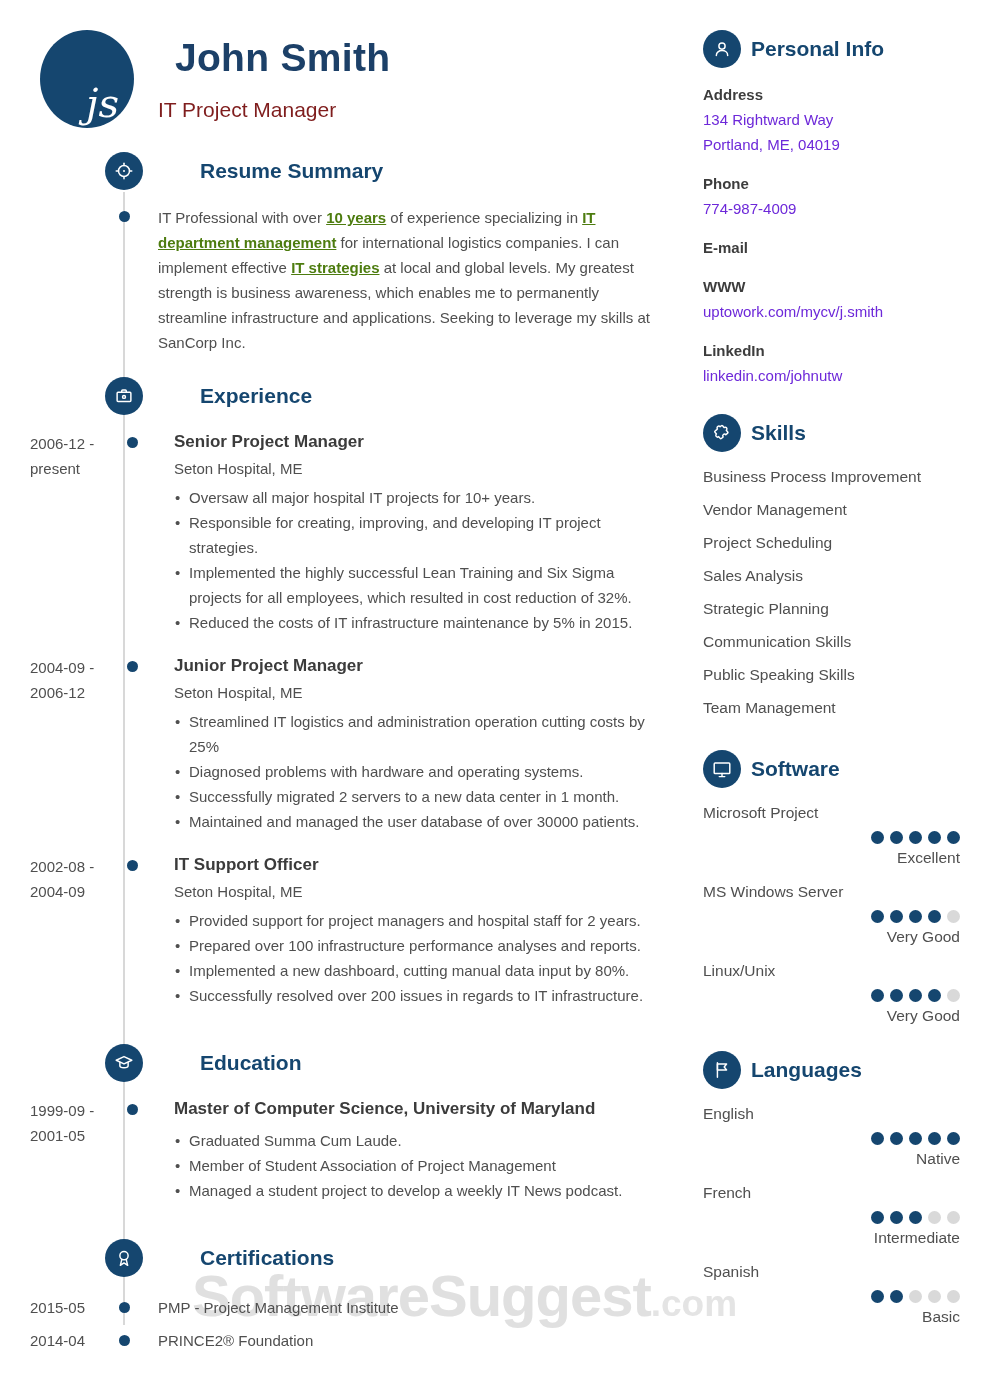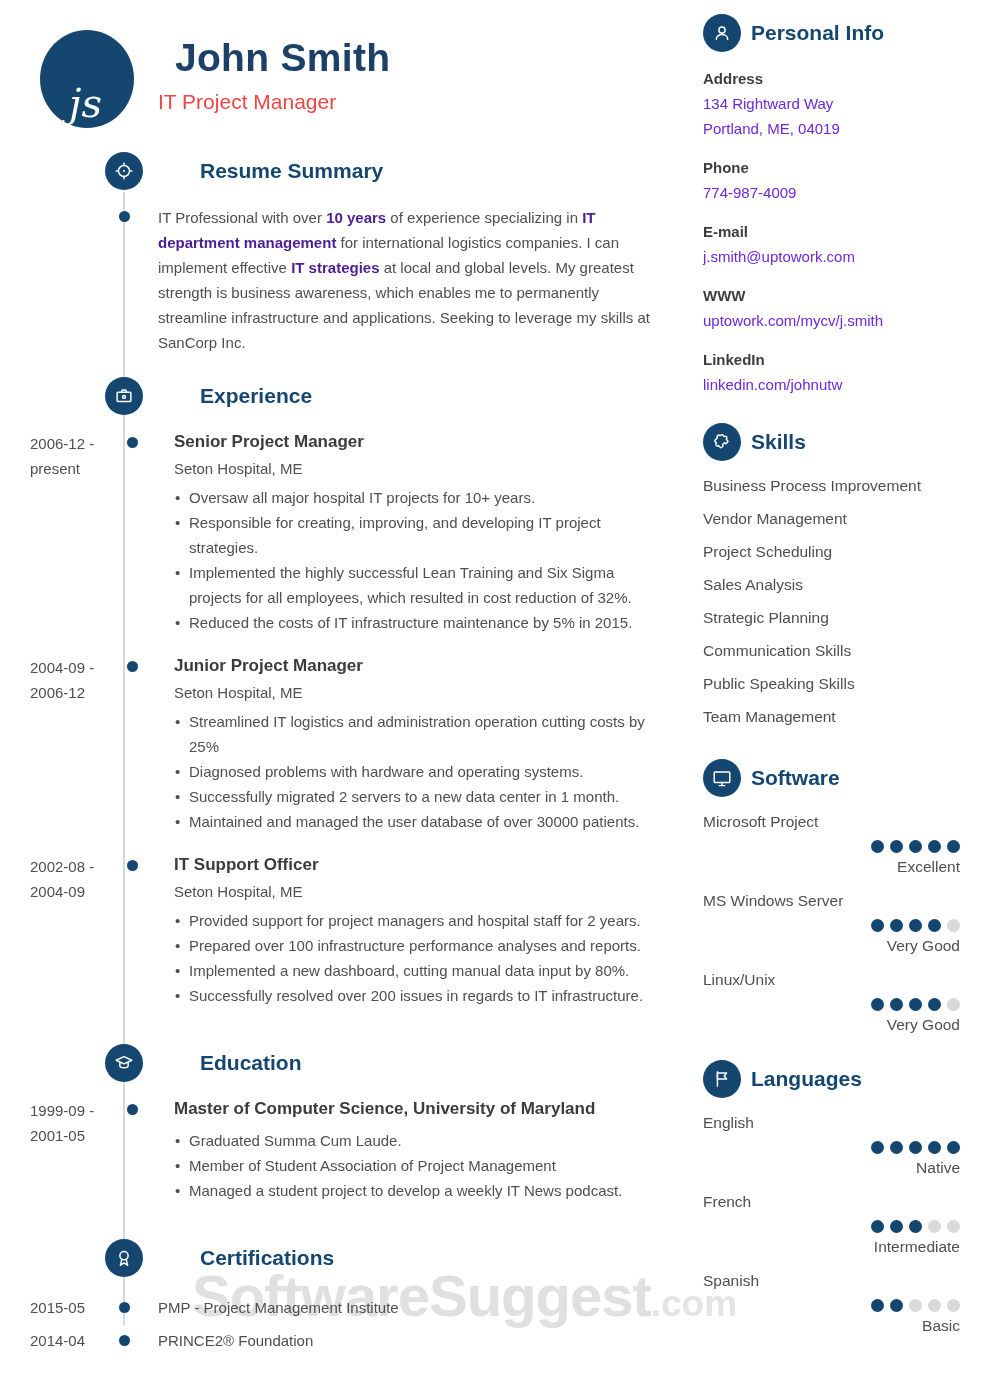--- a/index.html
+++ b/index.html
@@ -7,30 +7,30 @@
   body { background:#ffffff; font-family:"Liberation Sans", sans-serif; position:relative; overflow:hidden; }
   .page { position:relative; width:990px; height:1400px; background:#fff; }
 
   .watermark { position:absolute; left:192px; top:1262px; z-index:0; white-space:nowrap;
     font-weight:bold; font-size:58px; color:#e0e0e0; letter-spacing:-1px; }
   .watermark .com { font-size:37px; color:#e4e4e4; letter-spacing:0; }
 
   .timeline { position:absolute; left:123px; top:192px; width:2px; height:1133px; background:#d8d8d8; z-index:0; }
 
   .main { position:absolute; left:0; top:0; width:680px; z-index:1; }
-  .sidebar { position:absolute; left:703px; top:14px; width:257px; z-index:1; }
+  .sidebar { position:absolute; left:703px; top:30px; width:257px; z-index:1; }
 
   
   .hdr { display:flex; margin:30px 0 0 40px; }
   .avatar { position:relative; width:94px; height:98px; border-radius:50%; background:#15466f; flex:none; }
-  .avatar span { position:absolute; right:32px; bottom:2px; color:#fff; font-family:"DejaVu Serif", serif;
+  .avatar span { position:absolute; right:15px; bottom:2px; color:#fff; font-family:"DejaVu Serif", serif;
     font-style:italic; font-size:40px; }
   .hdr-text { margin-left:24px; padding-top:6px; }
   .name { font-size:39px; font-weight:bold; color:#1c4068; letter-spacing:.3px;margin-left:17px; }
-  .subtitle { font-size:21px; color:#ef4444; margin-top:10px; }
+  .subtitle { font-size:21px; color:#7f1d1d; margin-top:18px; }
 
   
   .section-header { display:flex; align-items:center; padding-left:105px; position:relative;gap:42px; }
   .icon-circle { width:38px; height:38px; border-radius:50%; background:#15466f; display:flex;
     align-items:center; justify-content:center; flex:none; }
   .icon-circle svg { width:22px; height:22px; stroke:#fff; fill:none; stroke-width:1.6; stroke-linecap:round; stroke-linejoin:round; }
   .section-header h2 { font-size:21px; font-weight:bold; color:#15466f; margin-left:15px; }
 
   .sec-summary { margin-top:24px; }
   .sec-experience { margin-top:22px; }
@@ -38,21 +38,21 @@
 
   
   .row { display:flex; }
   .date-col { width:82px; margin-left:30px; font-size:15px; color:#4f4f4f; line-height:25px; flex:none; }
   .gutter { width:46px; flex:none; position:relative; }
   .tdot { position:absolute; left:7px; top:6px; width:11px; height:11px; border-radius:50%; background:#15466f; }
   .body-col { flex:1; padding-right:12px; }
 
   .summary-row { margin-top:15px; }
   .summary-text { font-size:15px; line-height:25px; color:#4f4f4f; }
-  .summary-text .bold { font-weight:bold; color:#4c1d95; }
+  .summary-text .bold { font-weight:bold; color:#4d7c0f;text-decoration:underline; }
 
   .entry { margin-top:16px;gap:8px; }
   .entry + .entry { margin-top:20px; }
   .entry h3 { font-size:17px; font-weight:bold; color:#3b3b3b; line-height:22px; }
   .company { font-size:15px; color:#4f4f4f; margin-top:7px; }
   ul.bullets { list-style:none; margin-top:8px; }
   ul.bullets li { position:relative; font-size:15px; color:#4f4f4f; line-height:25px; padding-left:15px; }
   ul.bullets li::before { content:"\2022"; position:absolute; left:1px; color:#4f4f4f; }
 
   .certs { margin-top:14px; }
@@ -267,21 +267,20 @@
         </span>
         <h2>Personal Info</h2>
       </div>
       <div class="pi-fields" id="pi-fields">
           <div class="pi-label">Address</div>
           <div class="pi-value">134 Rightward Way</div>
           <div class="pi-value">Portland, ME, 04019</div>
           <div class="pi-label">Phone</div>
           <div class="pi-value">774-987-4009</div>
           <div class="pi-label">E-mail</div>
-          <div class="pi-value">j.smith@uptowork.com</div>
           <div class="pi-label">WWW</div>
           <div class="pi-value">uptowork.com/mycv/j.smith</div>
           <div class="pi-label">LinkedIn</div>
           <div class="pi-value">linkedin.com/johnutw</div>
         </div>
     </div>
 
     <div class="sb-section">
       <div class="sb-header">
         <span class="icon-circle">

